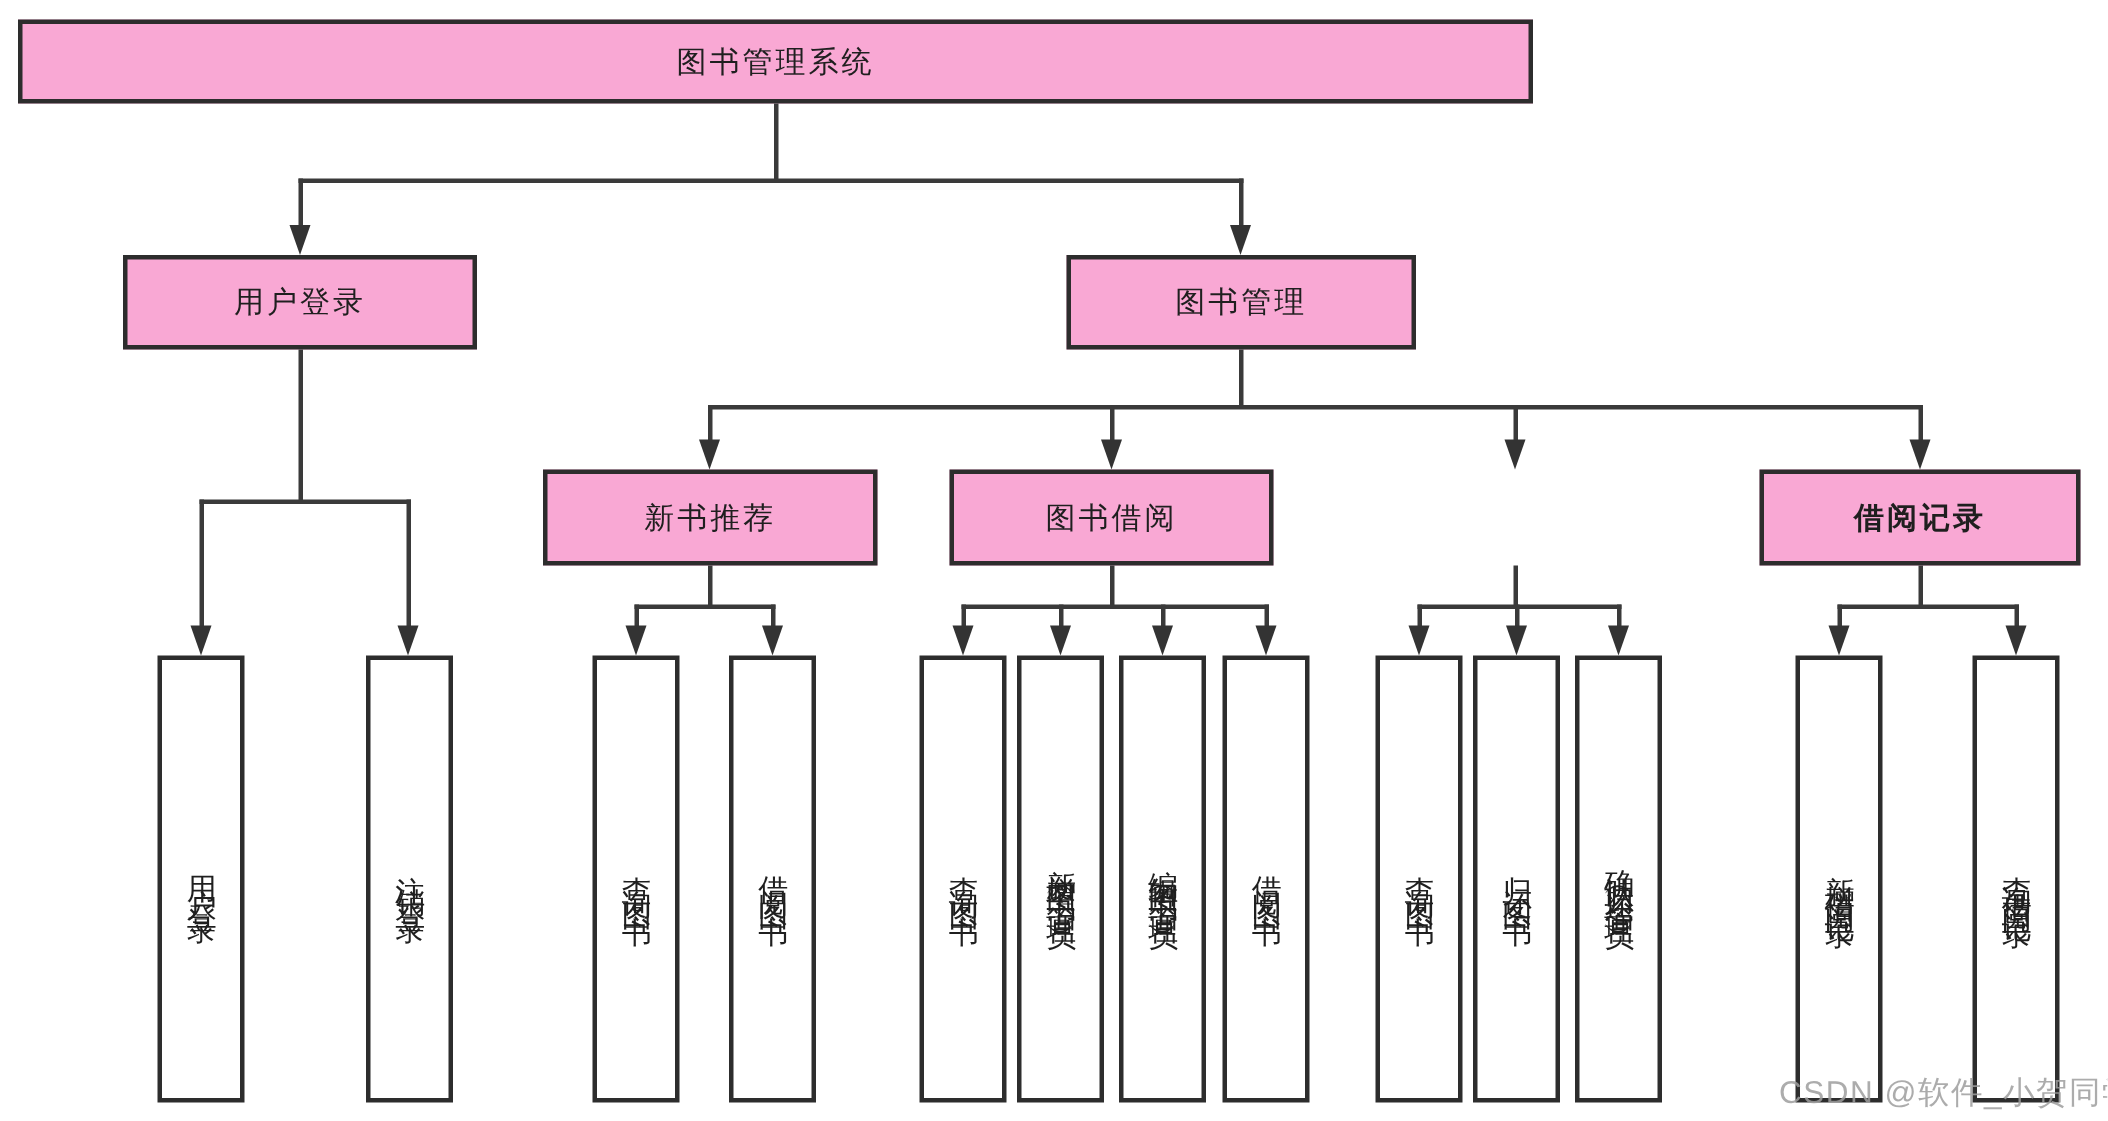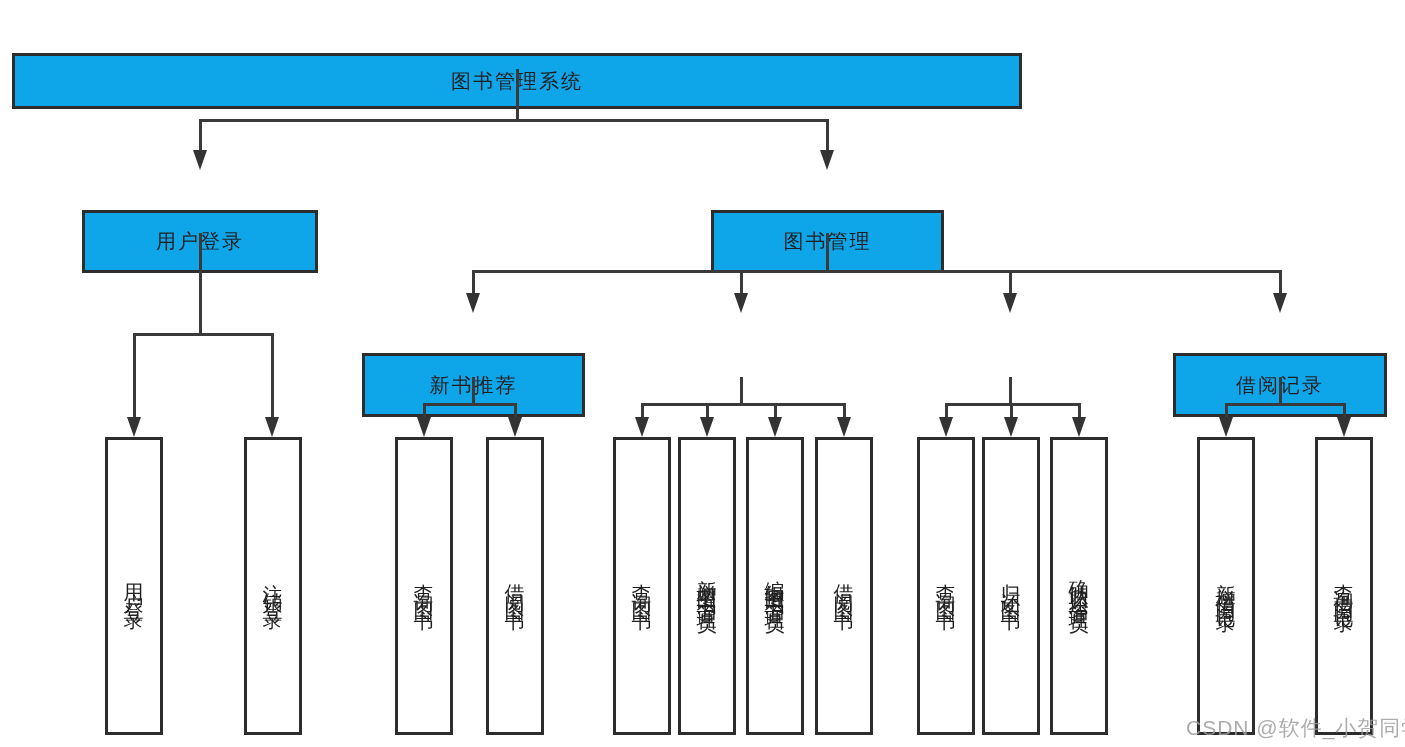--- a/index.html
+++ b/index.html
@@ -8,28 +8,27 @@
     position: relative;
     width: 1405px;
     height: 747px;
     background: #ffffff;
     overflow: hidden;
   }
   .hbox {
     position: absolute;
     box-sizing: border-box;
     border: 3px solid #2d2d2d;
-    background: #0ea5e9;
+    background: #f9a8d4;
     display: flex;
     align-items: center;
     justify-content: center;
     font-size: 20px;
     letter-spacing: 2px;
     white-space: nowrap;
-    margin-top: 40px;
   }
   .vbox {
     position: absolute;
     box-sizing: border-box;
     width: 58px;
     height: 298px;
     border: 3px solid #2d2d2d;
     background: #ffffff;
     display: flex;
     align-items: center;
@@ -74,23 +73,24 @@
 <div id="canvas">
 
   <div class="hbox" style="left:12px; top:13px; width:1010px; height:56px;">图书管理系统</div>
 
   <div class="hbox" style="left:82px; top:170px; width:236px; height:63px;">用户登录</div>
 
   <div class="hbox" style="left:362px; top:313px; width:223px; height:64px;">新书推荐</div>
 
   <div class="hbox" style="left:711px; top:170px; width:233px; height:63px;">图书管理</div>
 
+  <div class="hbox" style="left:633px; top:313px; width:216px; height:64px;">图书借阅</div>
 
 
-  <div class="hbox" style="left:1173px; top:313px; width:214px; height:64px;">借阅记录</div>
+  <div class="hbox" style="left:1173px; top:313px; width:214px; height:64px;font-weight:bold;">借阅记录</div>
 
   <div class="vbox" style="left:105px; top:437px;">用户登录</div>
   <div class="vbox" style="left:244px; top:437px;">注销登录</div>
 
   <div class="vbox" style="left:395px; top:437px;">查询图书</div>
   <div class="vbox" style="left:486px; top:437px;">借阅图书</div>
 
   <div class="vbox" style="left:613px; top:437px;">查询图书</div>
   <div class="vbox" style="left:678px; top:437px; letter-spacing:5px;">新增图书（管理员）</div>
   <div class="vbox" style="left:746px; top:437px; letter-spacing:5px;">编辑图书（管理员）</div>

